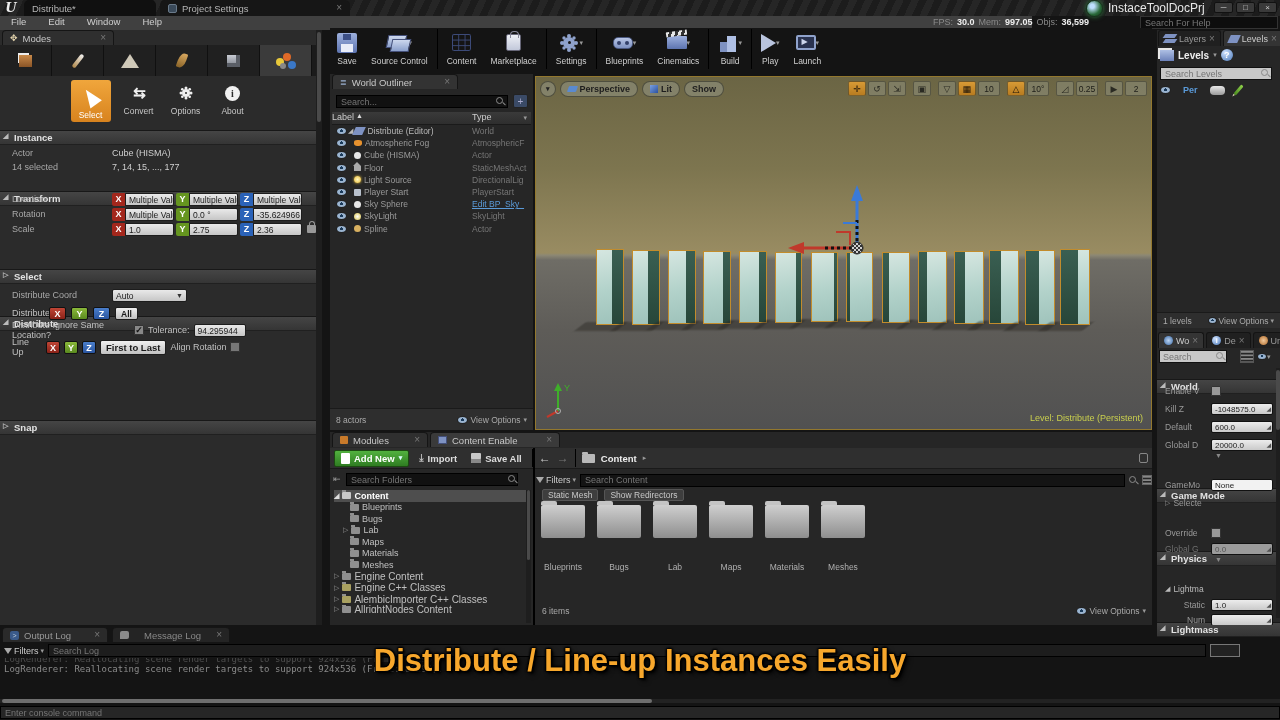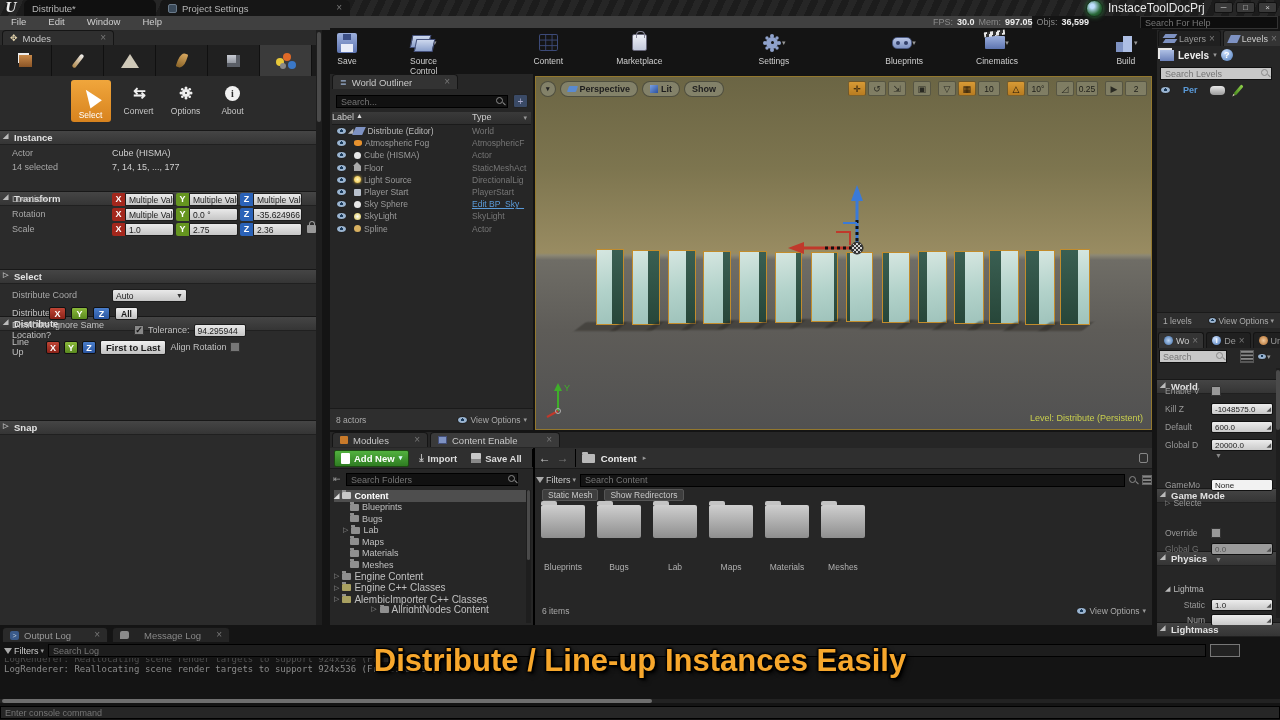--- a/index.html
+++ b/index.html
@@ -93,21 +93,21 @@
     -3.7px -3.7px 0 -2.7px #f0f0f0,3.7px -3.7px 0 -2.7px #f0f0f0,-3.7px 3.7px 0 -2.7px #f0f0f0,3.7px 3.7px 0 -2.7px #f0f0f0; }
   .gearglyph::after { content:""; position:absolute; left:6px; top:6px; width:2px; height:2px; border-radius:50%; background:#2b2b2b; }
   .infoglyph { width:15px; height:15px; border-radius:50%; background:#f0f0f0; color:#2b2b2b;
     font-size:10px; font-weight:bold; line-height:15px; text-align:center; font-family:"Liberation Serif",serif; }
   .convglyph { color:#f0f0f0; font-size:15px; font-weight:bold; letter-spacing:-2px; }
   .lockglyph { position:relative; width:9px; height:8px; background:#999; border-radius:1px; }
   .lockglyph::before { content:""; position:absolute; left:1.5px; top:-4px; width:4px; height:4px;
     border:1.5px solid #999; border-bottom:none; border-radius:3px 3px 0 0; }
 
   
-  .main-toolbar { left:330px; top:28px; width:822px; height:44px; background:#141414; display:flex; align-items:flex-start;gap:39px; }
+  .main-toolbar { left:330px; top:28px; width:822px; height:44px; background:#141414; display:flex; align-items:flex-start; }
   .tbtn { display:flex; flex-direction:column; align-items:center; padding:3px 7px 0 7px; color:#cfcfcf; font-size:8.5px; gap:2px; }
   .tbtn .big { height:23px; display:flex; align-items:center; justify-content:center; }
   .tb-sep { width:1px; height:40px; background:#000; margin:1px 2px; }
   .icon-floppy { width:20px; height:20px; background:linear-gradient(#9db0dd,#5d74b0); border-radius:2px; position:relative; }
   .icon-floppy::after { content:""; position:absolute; left:4px; bottom:1px; width:12px; height:8px; background:#e8ecf8; }
   .icon-floppy::before { content:""; position:absolute; left:6px; top:1px; width:8px; height:6px; background:#3c4f86; }
   .icon-folders { width:22px; height:16px; position:relative; }
   .icon-folders::before, .icon-folders::after { content:""; position:absolute; width:17px; height:11px;
     background:linear-gradient(#cdd8ee,#8ba0cc); border:1px solid #44507a; transform:skewX(-12deg); }
   .icon-folders::before { left:0; top:0; } .icon-folders::after { left:4px; top:4px; }
@@ -787,21 +787,21 @@
       <div class="tree-row" style="font-size:10px;">
         <span class="caret">▷</span>
           <span class="tree-folder" style="background:#a8a060;"></span>
           <span>Engine C++ Classes</span>
       </div>
       <div class="tree-row" style="font-size:10px;">
         <span class="caret">▷</span>
           <span class="tree-folder" style="background:#a8a060;"></span>
           <span>AlembicImporter C++ Classes</span>
       </div>
-      <div class="tree-row" style="font-size:10px;height:8px;overflow:hidden;justify-content:center;">
+      <div class="tree-row" style="font-size:10px;height:8px;overflow:hidden;">
         <span class="caret">▷</span>
           <span class="tree-folder"></span>
           <span>AllrightNodes Content</span>
       </div>
     </div>
     <div class="abs scrollbar-v" style="left:196px;top:58px;width:5px;height:133px;">
       <div class="thumb" style="left:1px;top:0;width:3px;height:70px;"></div>
     </div>
     <div class="vsep abs" style="left:203px;top:16px;height:177px;width:2px;"></div>
 

